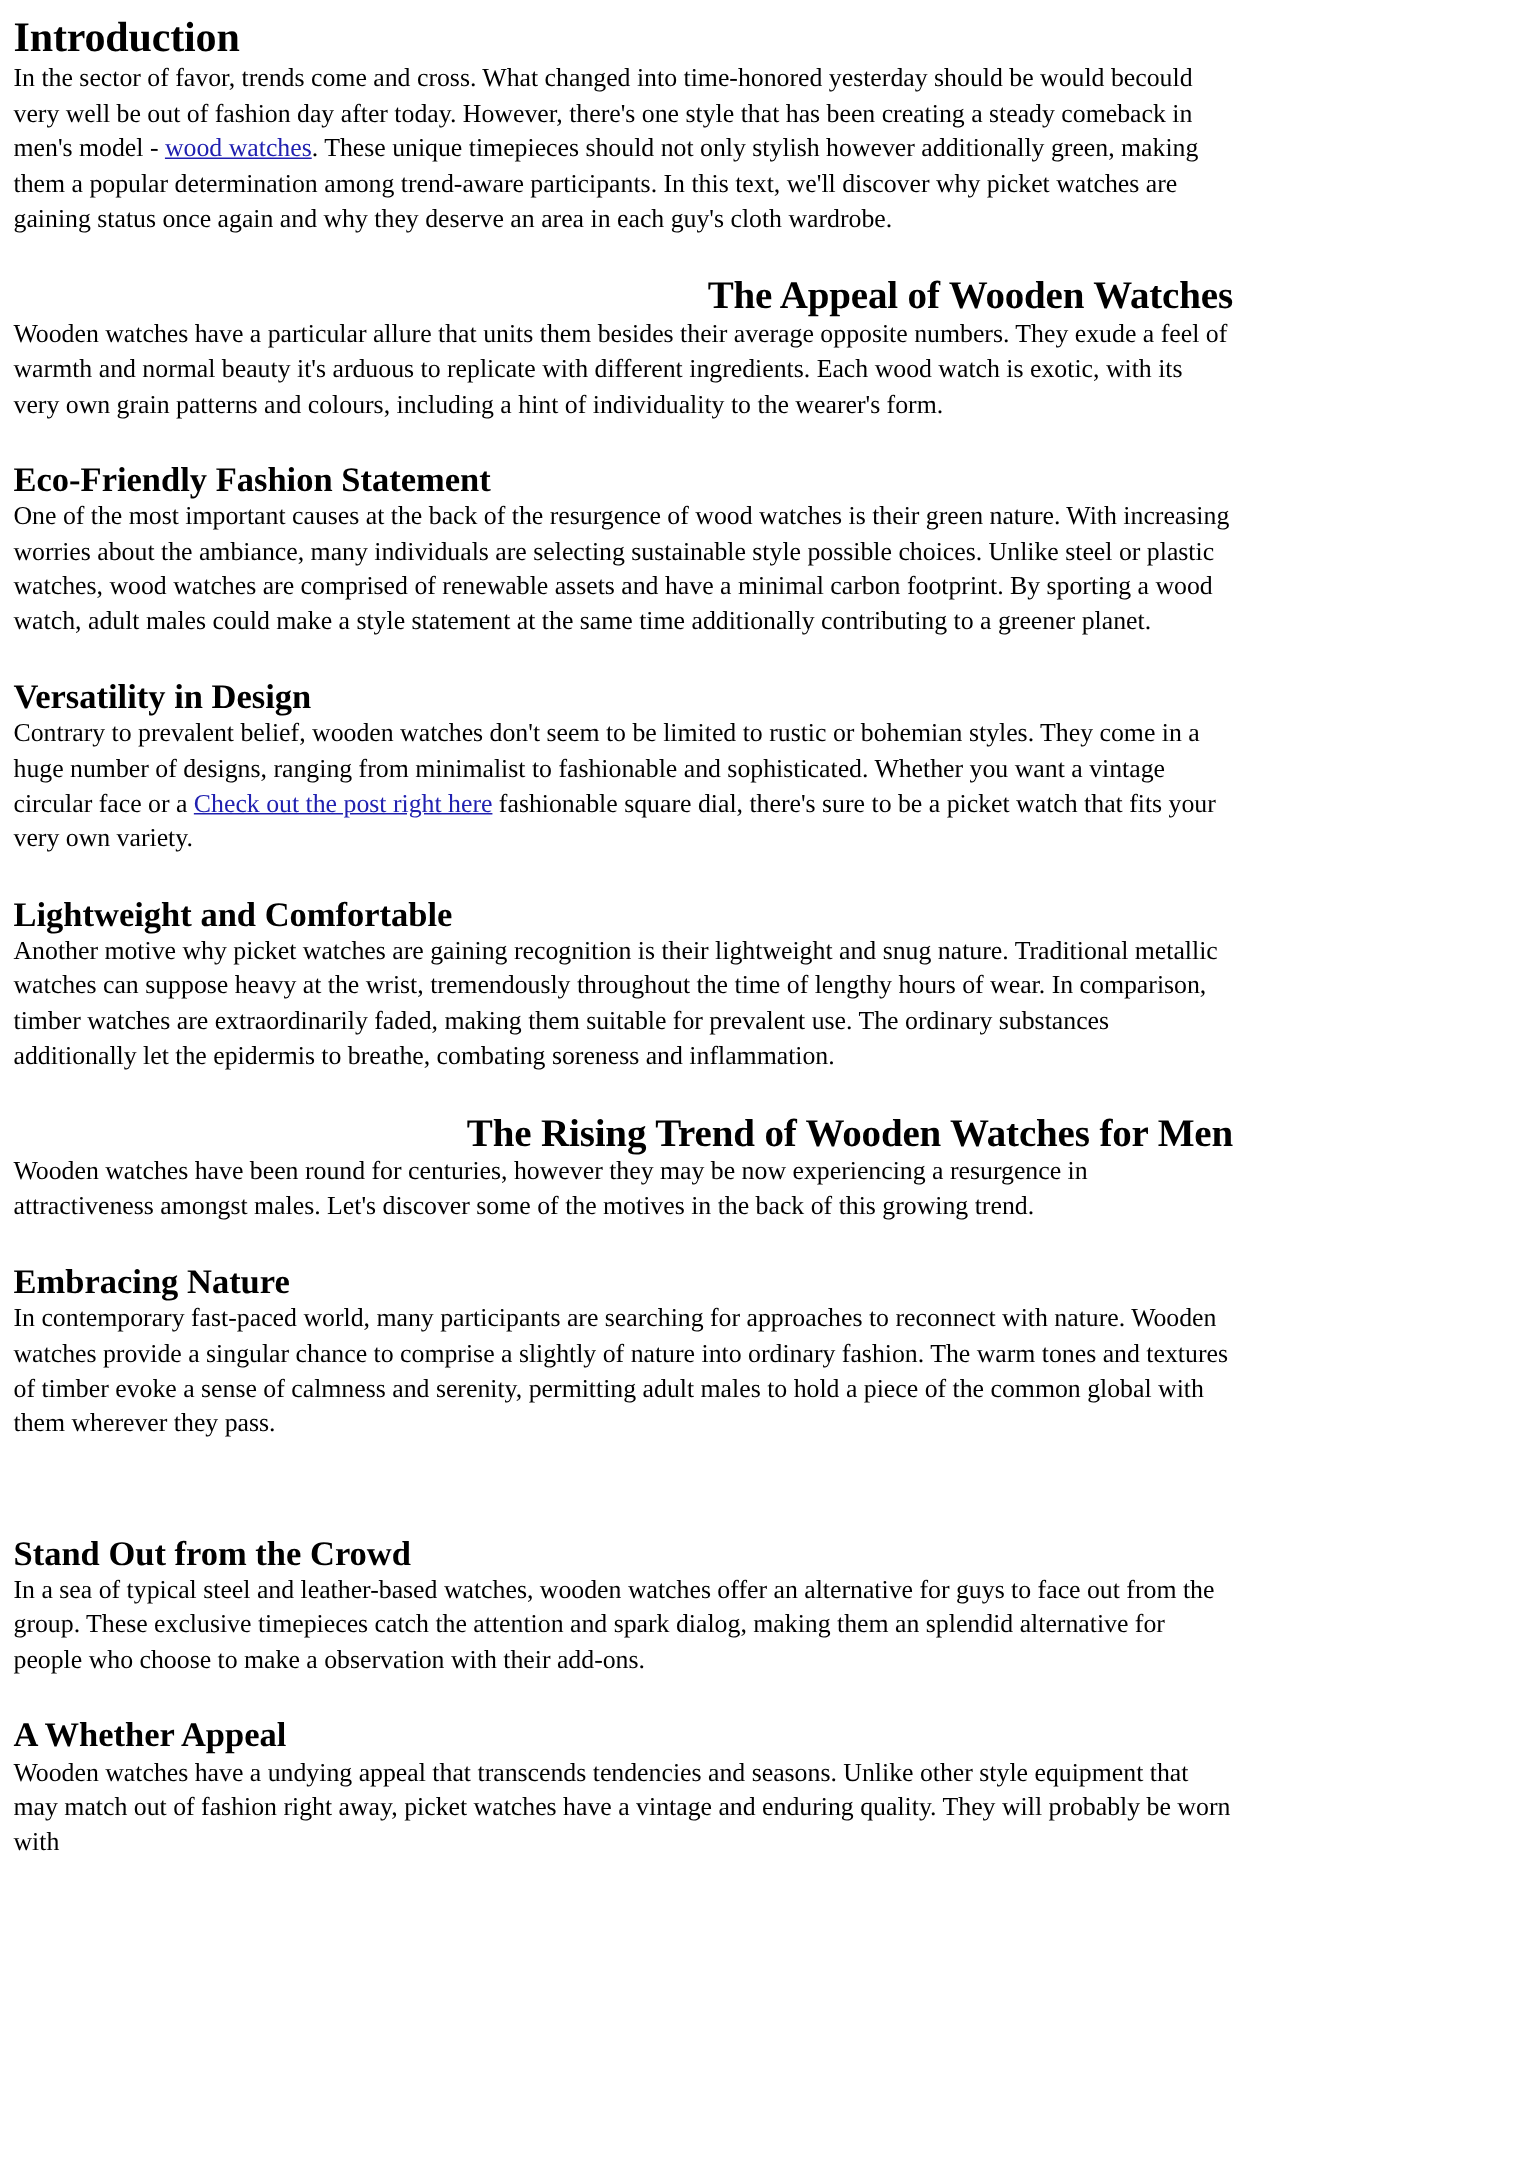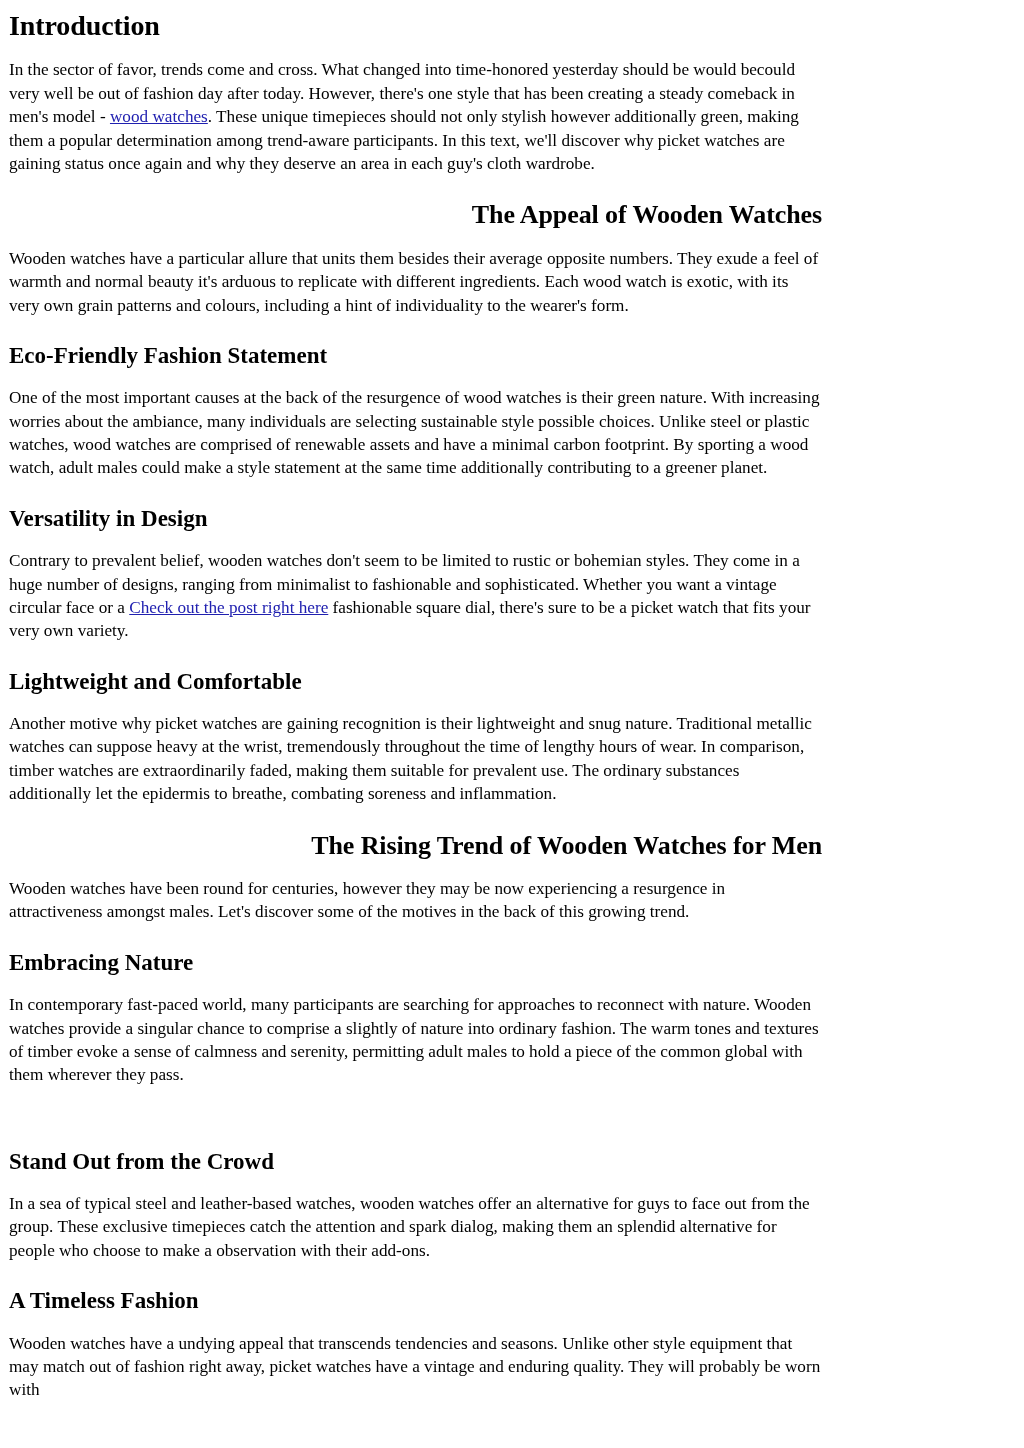--- a/index.html
+++ b/index.html
@@ -46,21 +46,21 @@
     font-size: 23px;
     font-weight: bold;
     line-height: 1.1;
     margin: 26px 0 0 0;
   }
 
   p.doc-p {
     font-family: "Liberation Serif", "DejaVu Serif", serif;
     font-size: 17.2px;
     line-height: 23.4px;
-    margin: 18px 0 0 0;
+    margin: 0 0 0 0;
     text-align: left;
   }
 
   a.doc-link {
     color: #2020b0;
     text-decoration: underline;
   }
 
   
   h3.extra-gap-top {
@@ -81,16 +81,16 @@
       <h3 class="doc-h3">Versatility in Design</h3>
       <p class="doc-p"><span>Contrary to prevalent belief, wooden watches don't seem to be limited to rustic or bohemian styles. They come in a huge number of designs, ranging from minimalist to fashionable and sophisticated. Whether you want a vintage circular face or a </span><a class="doc-link" href="#">Check out the post right here</a><span> fashionable square dial, there's sure to be a picket watch that fits your very own variety.</span></p>
       <h3 class="doc-h3">Lightweight and Comfortable</h3>
       <p class="doc-p"><span>Another motive why picket watches are gaining recognition is their lightweight and snug nature. Traditional metallic watches can suppose heavy at the wrist, tremendously throughout the time of lengthy hours of wear. In comparison, timber watches are extraordinarily faded, making them suitable for prevalent use. The ordinary substances additionally let the epidermis to breathe, combating soreness and inflammation.</span></p>
       <h2 class="doc-h2">The Rising Trend of Wooden Watches for Men</h2>
       <p class="doc-p"><span>Wooden watches have been round for centuries, however they may be now experiencing a resurgence in attractiveness amongst males. Let's discover some of the motives in the back of this growing trend.</span></p>
       <h3 class="doc-h3">Embracing Nature</h3>
       <p class="doc-p"><span>In contemporary fast-paced world, many participants are searching for approaches to reconnect with nature. Wooden watches provide a singular chance to comprise a slightly of nature into ordinary fashion. The warm tones and textures of timber evoke a sense of calmness and serenity, permitting adult males to hold a piece of the common global with them wherever they pass.</span></p>
       <h3 class="doc-h3 extra-gap-top">Stand Out from the Crowd</h3>
       <p class="doc-p"><span>In a sea of typical steel and leather-based watches, wooden watches offer an alternative for guys to face out from the group. These exclusive timepieces catch the attention and spark dialog, making them an splendid alternative for people who choose to make a observation with their add-ons.</span></p>
-      <h3 class="doc-h3">A Timeless Fashion</h3>
+      <h3 class="doc-h3">A Whether Appeal</h3>
       <p class="doc-p"><span>Wooden watches have a undying appeal that transcends tendencies and seasons. Unlike other style equipment that may match out of fashion right away, picket watches have a vintage and enduring quality. They will probably be worn with</span></p>
     </div>
 </div>
 
 </body></html>

